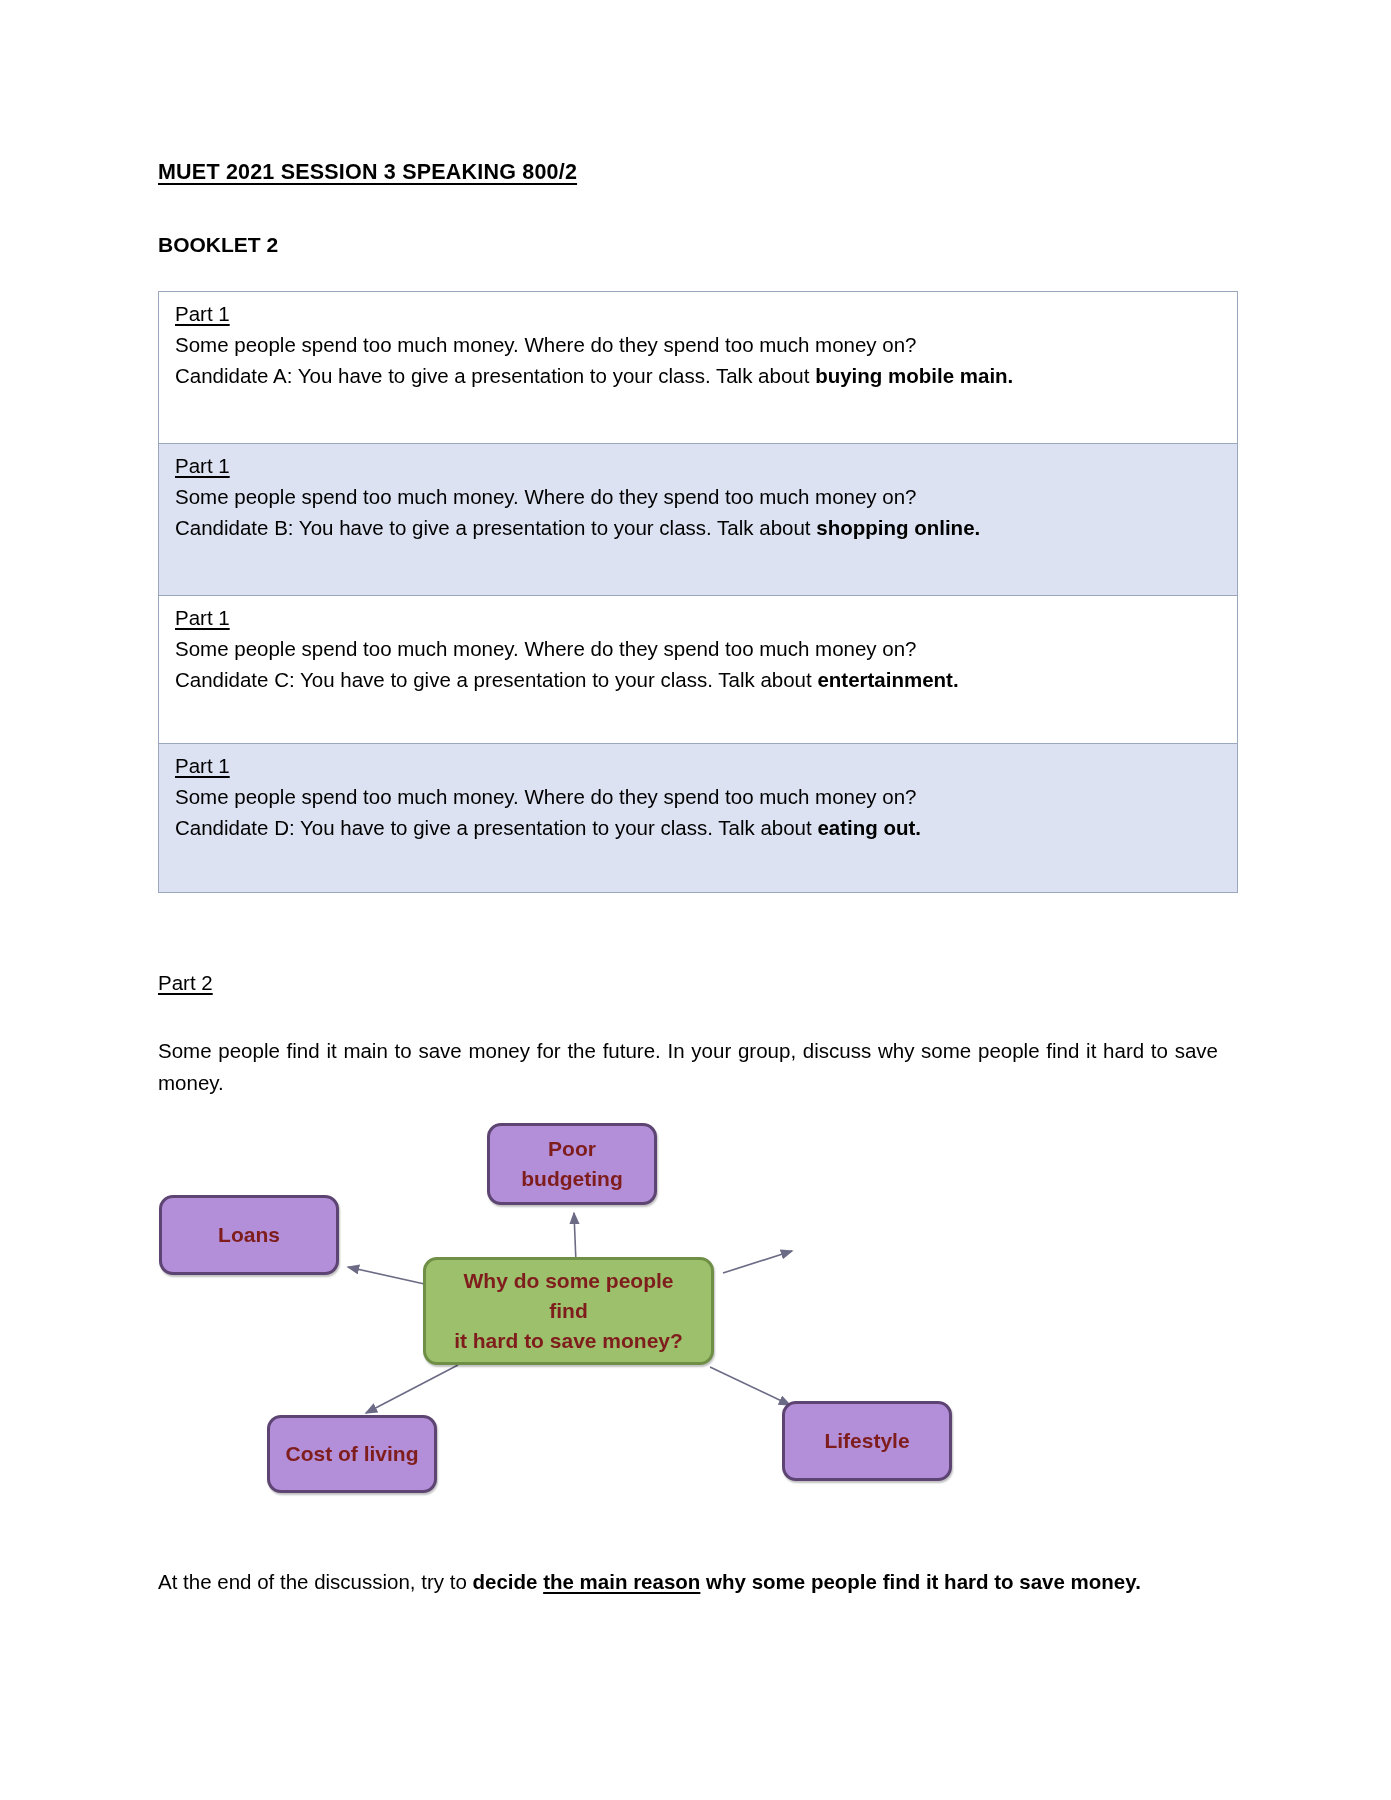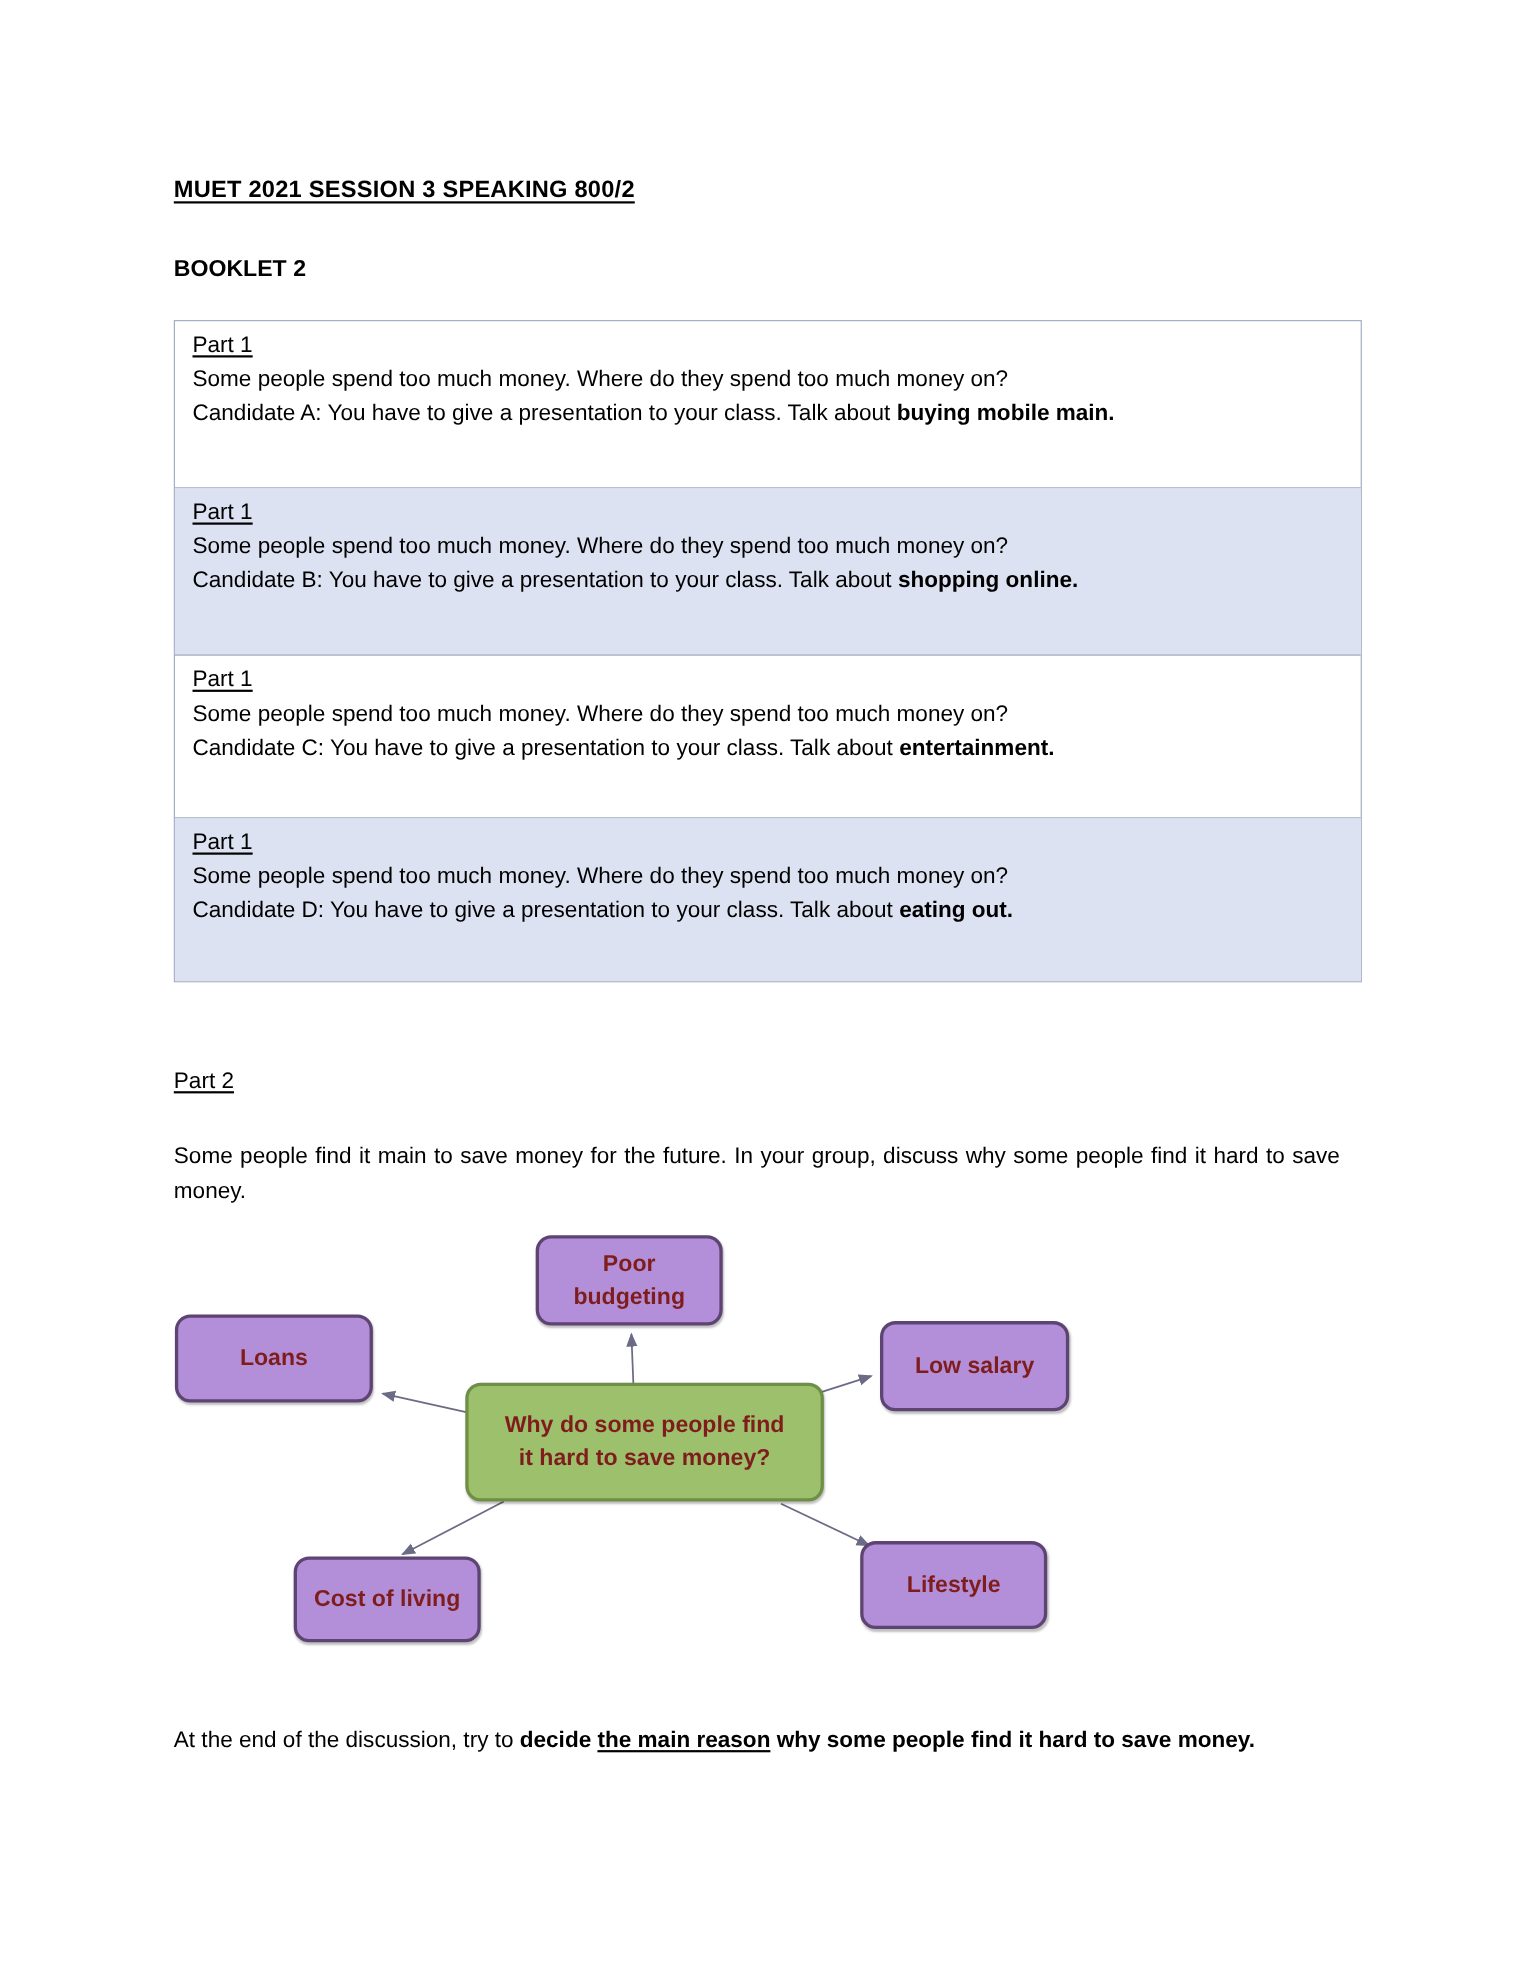--- a/index.html
+++ b/index.html
@@ -125,21 +125,21 @@
   }
   .node.green {
     background: #9cc06b;
     border: 3px solid #6f8f46;
     box-shadow: 1px 2px 2px rgba(0,0,0,0.25);
   }
 
   .n-poor    { left: 329px; top: 6px;   width: 170px; height: 82px; }
   .n-loans   { left: 1px;   top: 78px;  width: 180px; height: 80px; }
   .n-lowsal  { left: 642px; top: 84px;  width: 172px; height: 82px; }
-  .n-center  { left: 265px; top: 140px; width: 326px; height: 108px; padding: 0 16px; }
+  .n-center  { left: 265px; top: 140px; width: 291px; height: 108px; padding: 0 16px; }
   .n-cost    { left: 109px; top: 298px; width: 170px; height: 78px; }
   .n-life    { left: 624px; top: 284px; width: 170px; height: 80px; }
 
   
   .closing {
     font-size: 20.5px;
     line-height: 34px;
     margin-top: 48px;
     width: 1060px;
   }
@@ -208,23 +208,20 @@
         </svg>
 
         <div class="node purple n-poor">
           <span><span>Poor</span><br><span>budgeting</span></span>
         </div>
 
         <div class="node purple n-loans">
           <span>Loans</span>
         </div>
 
-        <div class="node purple n-lowsal">
-          <span>Low salary</span>
-        </div>
 
         <div class="node green n-center">
           <span><span>Why do some people find</span><br><span>it hard to save money?</span></span>
         </div>
 
         <div class="node purple n-cost">
           <span>Cost of living</span>
         </div>
 
         <div class="node purple n-life">

